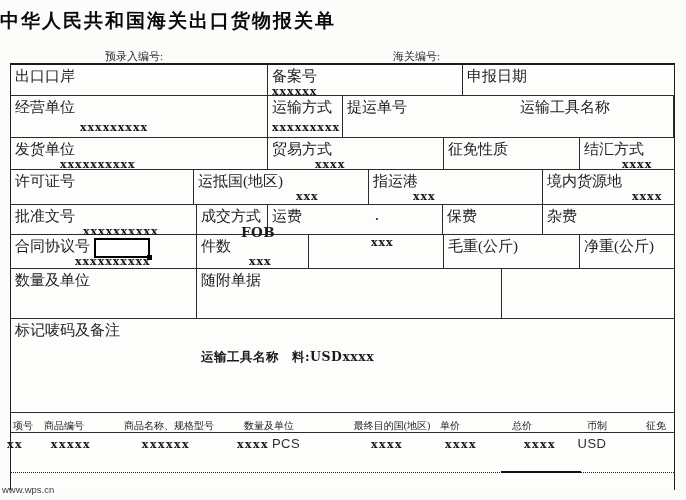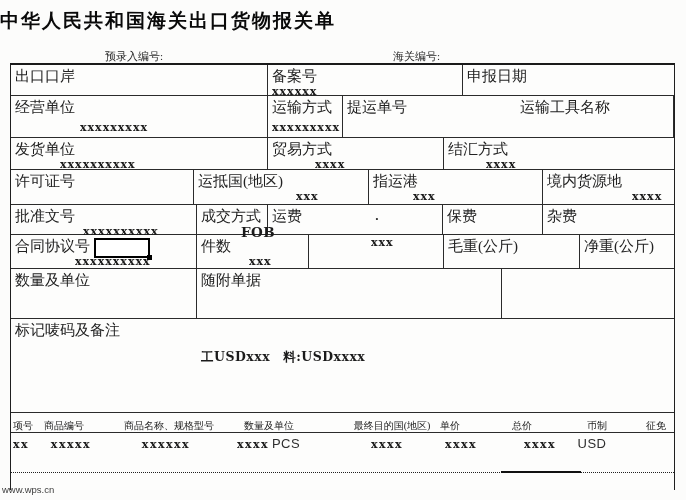--- a/index.html
+++ b/index.html
@@ -119,20 +119,23 @@
 
     <div class="row r3">
       <div class="cell" style="width:257px">
         <span class="lbl">发货单位</span>
         <span class="val" style="margin-left:45px">xxxxxxxxxx</span>
       </div>
       <div class="cell" style="width:176px">
         <span class="lbl">贸易方式</span>
         <span class="val" style="margin-left:43px">xxxx</span>
       </div>
+      <div class="cell" style="width:136px">
+        <span class="lbl">征免性质</span>
+      </div>
       <div class="cell last">
         <span class="lbl">结汇方式</span>
         <span class="val" style="margin-left:38px">xxxx</span>
       </div>
     </div>
 
     <div class="row r4">
       <div class="cell" style="width:183px">
         <span class="lbl">许可证号</span>
       </div>
@@ -199,38 +202,38 @@
         <span class="lbl">数量及单位</span>
       </div>
       <div class="cell" style="width:305px">
         <span class="lbl">随附单据</span>
       </div>
     </div>
 
     <div class="row r8">
       <div class="cell last">
         <span class="lbl">标记唛码及备注</span>
-        <span class="marks-content">工USDxxx　料:USDxxxx</span>
+        <span class="marks-content">运输工具名称　料:USDxxxx</span>
       </div>
     </div>
 
     <div class="row r9">
       <span class="ith" style="left:12px">项号</span>
       <span class="ith" style="left:53px">商品编号</span>
       <span class="ith" style="left:158px">商品名称、规格型号</span>
       <span class="ith" style="left:258px">数量及单位</span>
       <span class="ith" style="left:381px">最终目的国(地区)</span>
       <span class="ith" style="left:439px">单价</span>
       <span class="ith" style="left:511px">总价</span>
       <span class="ith" style="left:586px">币制</span>
       <span class="ith" style="left:645px">征免</span>
     </div>
 
     <div class="row r10">
-      <span class="itv" style="left:10px">xx</span>
+      <span class="itv" style="left:4px">xx</span>
       <span class="itv" style="left:60px">xxxxx</span>
       <span class="itv" style="left:155px">xxxxxx</span>
       <span class="itv" style="left:242px">xxxx</span>
       <span class="itv plain" style="left:275px; top:3px">PCS</span>
       <span class="itv" style="left:376px">xxxx</span>
       <span class="itv" style="left:450px">xxxx</span>
       <span class="itv" style="left:529px">xxxx</span>
       <span class="itv plain" style="left:581px; top:3px">USD</span>
     </div>
 

